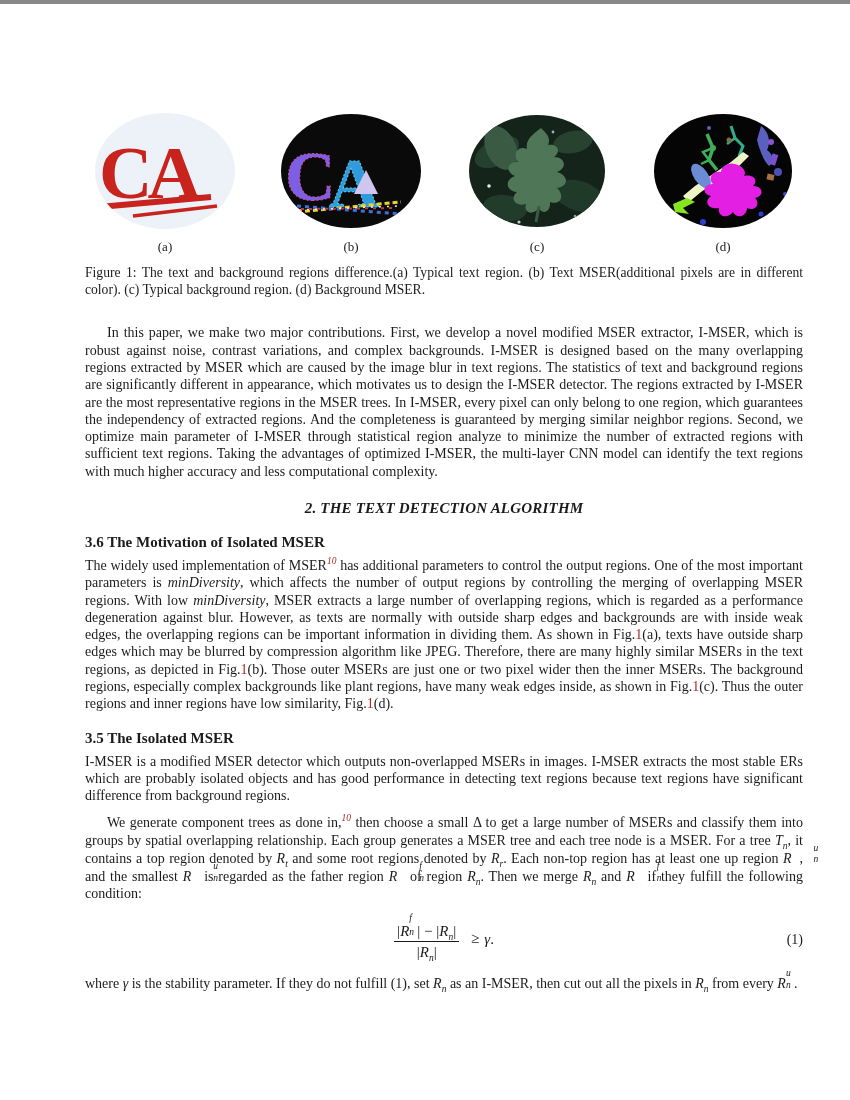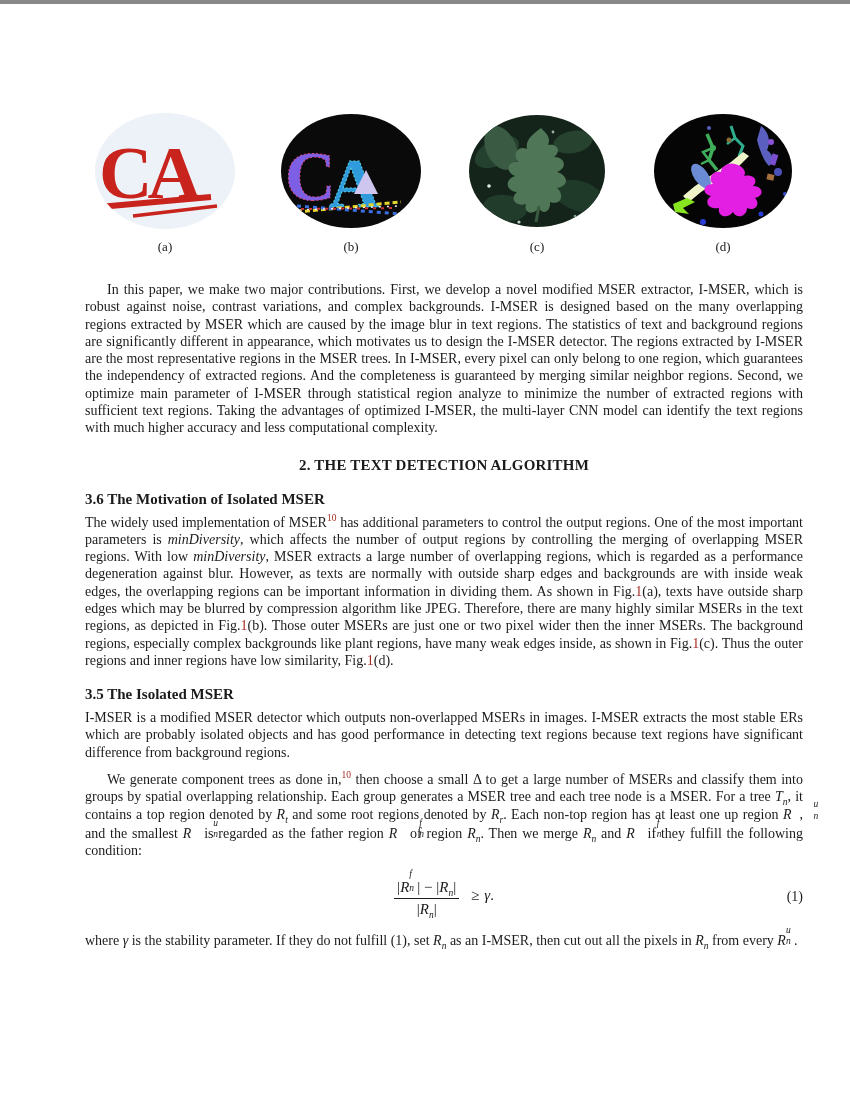--- a/index.html
+++ b/index.html
@@ -11,25 +11,25 @@
   }
   
   .fig-row{display:flex;justify-content:space-between;align-items:flex-start;}
   .panel{width:160px;text-align:center;}
   .panel svg{display:block;margin:0 auto;}
   .panel-label{font-size:13px;margin-top:5px;}
   .caption{margin-top:10px;text-align:justify;font-size:13.6px;line-height:1.23;}
   
   .para{text-align:justify;line-height:1.235;margin:0;}
   .indent{text-indent:22px;}
-  .sec-title{text-align:center;font-weight:bold;font-size:15px;margin:20px 0 0 0;letter-spacing:.2px;}
+  .sec-title{text-align:center;font-weight:bold;font-size:15px;margin:20px 0 0 0;letter-spacing:.2px;font-style:italic;}
   .sub-title{font-weight:bold;font-size:15px;margin:17px 0 0 0;}
   .mt6{margin-top:6px;} .mt10{margin-top:10px;} .mt26{margin-top:26px;}
   i,.mv{font-style:italic;}
-  sup,sub{line-height:0;}
+  sup,sub{line-height:0;font-style:italic;}
   sup.ref{color:#a62b24;font-size:9.5px;}
   .fig-ref{color:#a62b24;}
   sub.m{font-size:9.5px;font-style:italic;}
   .ss{display:inline-block;position:relative;width:8px;height:1em;vertical-align:baseline;}
   .ss .up{position:absolute;left:0;top:-0.55em;font-size:9.5px;font-style:italic;line-height:1;}
   .ss .dn{position:absolute;left:0;bottom:-0.2em;font-size:9.5px;font-style:italic;line-height:1;}
   
   .eq{position:relative;text-align:center;margin:16px 0 13px 0;font-size:15px;}
   .eq-num{position:absolute;right:0;top:50%;transform:translateY(-50%);font-size:14px;}
   .frac{display:inline-block;vertical-align:middle;text-align:center;}
@@ -135,20 +135,21 @@
           <circle cx="60" cy="110" r="3" fill="#2b3fd4"></circle>
           <circle cx="118" cy="102" r="2.5" fill="#2b3fd4"></circle>
           <circle cx="142" cy="82" r="2" fill="#3a4fd0"></circle>
           <circle cx="66" cy="16" r="2" fill="#5a5fc0"></circle>
         </g>
       </svg>
       <div class="panel-label">(d)</div>
     </div>
   </div>
 
+  <p class="caption">Figure 1: The text and background regions difference.(a) Typical text region. (b) Text MSER(additional pixels are in different color). (c) Typical background region. (d) Background MSER.</p>
 
   <p class="para indent mt26">In this paper, we make two major contributions. First, we develop a novel modified MSER extractor, I-MSER, which is robust against noise, contrast variations, and complex backgrounds. I-MSER is designed based on the many overlapping regions extracted by MSER which are caused by the image blur in text regions. The statistics of text and background regions are significantly different in appearance, which motivates us to design the I-MSER detector. The regions extracted by I-MSER are the most representative regions in the MSER trees. In I-MSER, every pixel can only belong to one region, which guarantees the independency of extracted regions. And the completeness is guaranteed by merging similar neighbor regions. Second, we optimize main parameter of I-MSER through statistical region analyze to minimize the number of extracted regions with sufficient text regions. Taking the advantages of optimized I-MSER, the multi-layer CNN model can identify the text regions with much higher accuracy and less computational complexity.</p>
 
   <h2 class="sec-title">2. THE TEXT DETECTION ALGORITHM</h2>
 
   <h3 class="sub-title">3.6  The Motivation of Isolated MSER</h3>
   <p class="para mt6"><span>The widely used implementation of MSER</span><sup class="ref">10</sup><span> has additional parameters to control the output regions. One of the most important parameters is </span><i>minDiversity</i><span>, which affects the number of output regions by controlling the merging of overlapping MSER regions. With low </span><i>minDiversity</i><span>, MSER extracts a large number of overlapping regions, which is regarded as a performance degeneration against blur. However, as texts are normally with outside sharp edges and backgrounds are with inside weak edges, the overlapping regions can be important information in dividing them. As shown in Fig.</span><span class="fig-ref">1</span><span>(a), texts have outside sharp edges which may be blurred by compression algorithm like JPEG. Therefore, there are many highly similar MSERs in the text regions, as depicted in Fig.</span><span class="fig-ref">1</span><span>(b). Those outer MSERs are just one or two pixel wider then the inner MSERs. The background regions, especially complex backgrounds like plant regions, have many weak edges inside, as shown in Fig.</span><span class="fig-ref">1</span><span>(c). Thus the outer regions and inner regions have low similarity, Fig.</span><span class="fig-ref">1</span><span>(d).</span></p>
 
   <h3 class="sub-title">3.5  The Isolated MSER</h3>
   <p class="para mt6">I-MSER is a modified MSER detector which outputs non-overlapped MSERs in images. I-MSER extracts the most stable ERs which are probably isolated objects and has good performance in detecting text regions because text regions have significant difference from background regions.</p>

